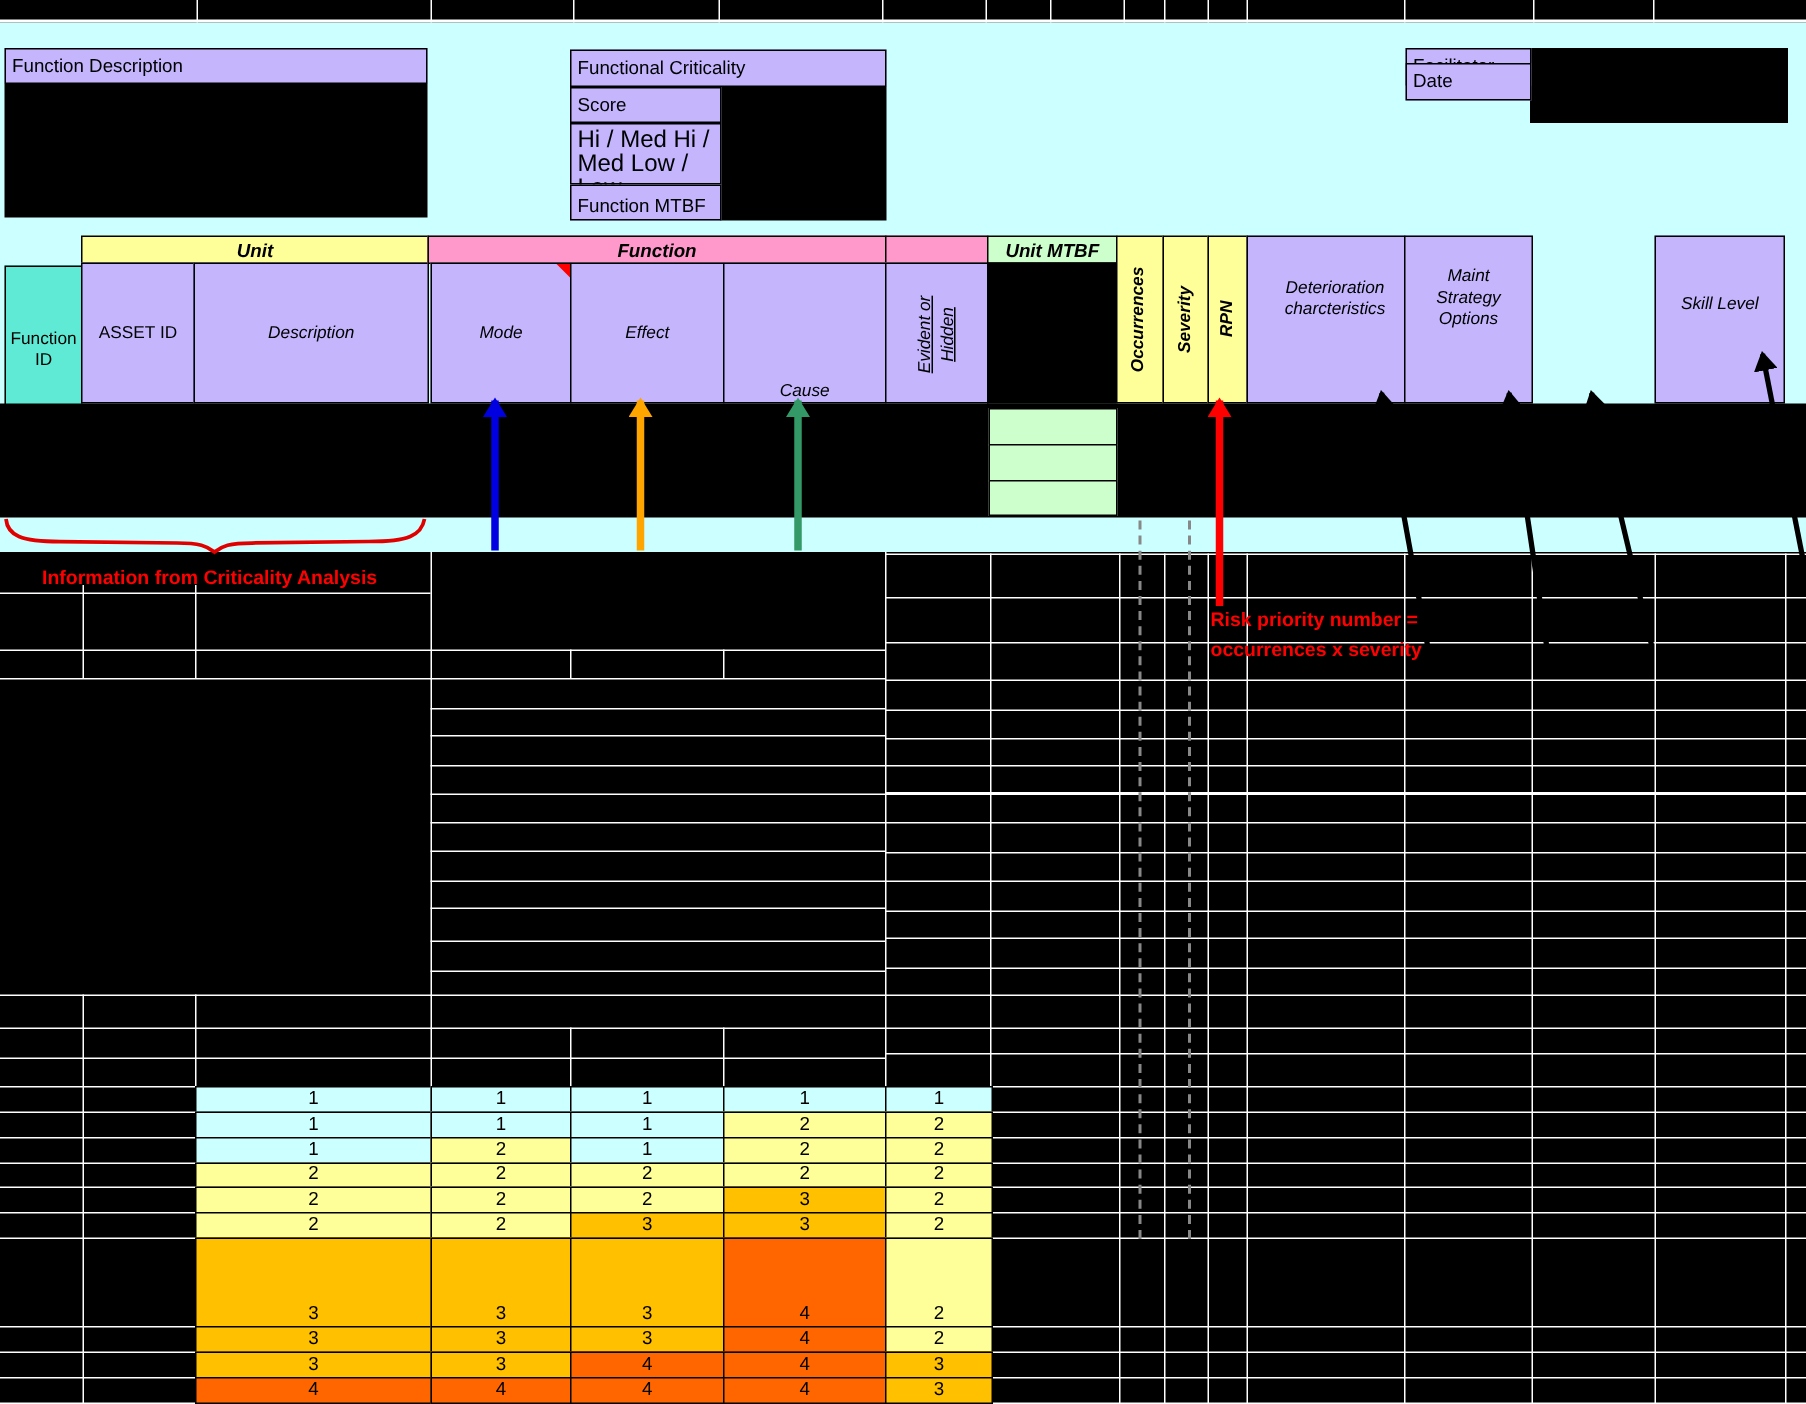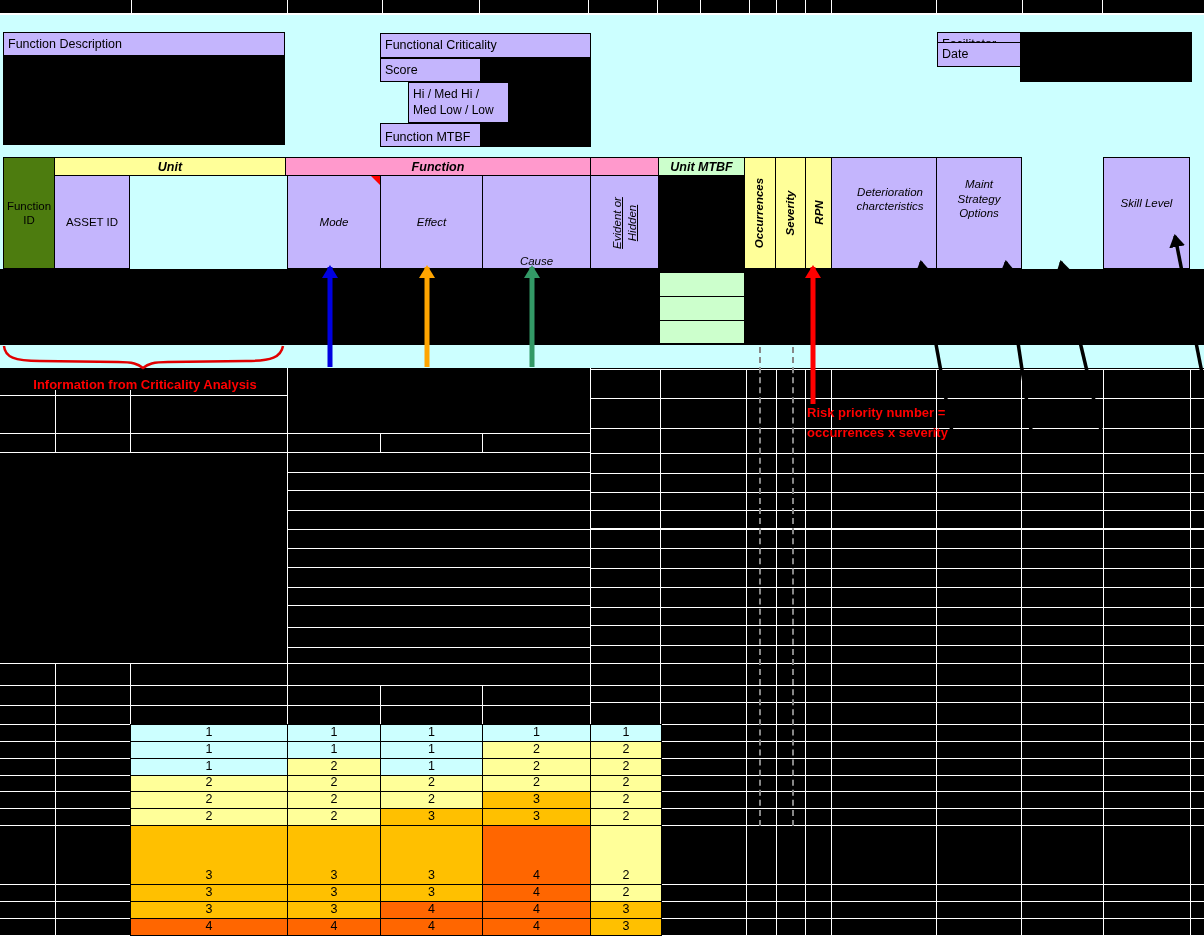--- a/index.html
+++ b/index.html
@@ -4,21 +4,21 @@
 <style>
   html,body{margin:0;padding:0;background:#000;}
   #sheet{position:relative;width:1204px;height:936px;background:#CCFFFF;overflow:hidden;
          font-family:"Liberation Sans",sans-serif;color:#000;}
   .abs{position:absolute;box-sizing:border-box;}
   .cell{border:1px solid #000;}
   .gray{background:#c4b5fd;}
   .black{background:#000;}
   .yellow{background:#FFFF99;}
   .pink{background:#FF99CC;}
-  .peach{background:#4d7c0f;}
+  .peach{background:#5eead4;margin-top:20px;}
   .green{background:#CCFFCC;}
   .lbl{font-size:12.5px;padding:3px 3px 0 4px;line-height:1.3;}
   .hdrtxt{display:flex;align-items:center;justify-content:center;text-align:center;
           font-size:11.5px;line-height:1.25;}
   .it{font-style:italic;}
   .bi{font-weight:bold;font-style:italic;}
   .grp{display:flex;align-items:center;justify-content:center;font-size:12.5px;}
   .rot{position:absolute;display:flex;align-items:center;justify-content:center;
        transform:rotate(-90deg);text-align:center;}
   .gridline{position:absolute;background:#FFF;}
@@ -49,39 +49,42 @@
       <div class="gridline" style="left: 1022px; top: 0px; width: 1px; height: 15px;"></div>
       <div class="gridline" style="left: 1102px; top: 0px; width: 1px; height: 15px;"></div>
     </div>
 
   <div class="abs cell gray lbl" style="left:3px;top:32px;width:282px;height:24px;"><span>Function Description</span></div>
   <div class="abs black" style="left:3px;top:56px;width:282px;height:89px;"></div>
 
   <div class="abs cell gray lbl" style="left:380px;top:33px;width:211px;height:25px;"><span>Functional Criticality</span></div>
   <div class="abs black" style="left:480px;top:58px;width:111px;height:89px;"></div>
   <div class="abs cell gray lbl" style="left:380px;top:58px;width:101px;height:24px;"><span>Score</span></div>
-  <div class="abs cell gray" style="left:380px;top:82px;width:101px;height:41px;font-size:12px;padding:3px 0 0 4px;line-height:16px;margin-left:28px;">
+  <div class="abs cell gray" style="left:380px;top:82px;width:101px;height:41px;font-size:16px;padding:3px 0 0 4px;line-height:16px;">
     <div>Hi / Med Hi /</div>
     <div>Med Low / Low</div>
   </div>
   <div class="abs cell gray lbl" style="left:380px;top:123px;width:101px;height:24px;padding-top:5px;"><span>Function MTBF</span></div>
 
   <div class="abs black" style="left:1020px;top:32px;width:172px;height:50px;"></div>
   <div class="abs cell gray lbl" style="left:937px;top:32px;width:84px;height:25px;"><span>Facilitator</span></div>
   <div class="abs cell gray lbl" style="left:937px;top:42px;width:84px;height:25px;"><span>Date</span></div>
 
   <div class="abs cell peach hdrtxt" style="left:3px;top:157px;width:52px;height:112px;">
       <span>Function ID</span>
     </div>
 
   <div class="abs cell yellow grp bi" style="left:54px;top:157px;width:232px;height:19px;">
       <span>Unit</span>
     </div>
   <div class="abs cell gray hdrtxt" style="left:54px;top:175px;width:76px;height:94px;">
       <span>ASSET ID</span>
+    </div>
+  <div class="abs cell gray hdrtxt it" style="left:129px;top:175px;width:157px;height:94px;">
+      <span>Description</span>
     </div>
 
   <div class="abs cell pink grp bi" style="left:285px;top:157px;width:306px;height:19px;">
       <span>Function</span>
     </div>
   <div class="abs cell pink" style="left:590px;top:157px;width:69px;height:19px;"></div>
 
   <div class="abs cell gray hdrtxt it" style="left:287px;top:175px;width:94px;height:94px;">
       <span>Mode</span>
     </div>
@@ -258,21 +261,21 @@
       <div class="mcell" style="left: 250px; top: 177px; width: 103px; height: 18px; background: rgb(255, 102, 0);">4</div>
       <div class="mcell" style="left: 352px; top: 177px; width: 109px; height: 18px; background: rgb(255, 102, 0);">4</div>
       <div class="mcell" style="left: 460px; top: 177px; width: 72px; height: 18px; background: rgb(255, 192, 0);">3</div>
       <div class="mcell" style="left: 0px; top: 194px; width: 158px; height: 18px; background: rgb(255, 102, 0);">4</div>
       <div class="mcell" style="left: 157px; top: 194px; width: 94px; height: 18px; background: rgb(255, 102, 0);">4</div>
       <div class="mcell" style="left: 250px; top: 194px; width: 103px; height: 18px; background: rgb(255, 102, 0);">4</div>
       <div class="mcell" style="left: 352px; top: 194px; width: 109px; height: 18px; background: rgb(255, 102, 0);">4</div>
       <div class="mcell" style="left: 460px; top: 194px; width: 72px; height: 18px; background: rgb(255, 192, 0);">3</div>
     </div>
 
-  <div class="rednote" style="left:28px;top:375px;width:234px;text-align:center;"><span>Information from Criticality Analysis</span></div>
+  <div class="rednote" style="left:28px;top:375px;width:234px;text-align:left;"><span>Information from Criticality Analysis</span></div>
   <div class="rednote" style="left:807px;top:403px;width:200px;">
     <div>Risk priority number =</div>
     <div>occurrences x severity</div>
   </div>
 
   <svg class="abs" style="left:0;top:0;" width="1204" height="936" viewBox="0 0 1204 936">
     <defs>
       <marker id="ah-blue" markerUnits="userSpaceOnUse" markerWidth="14" markerHeight="16" refX="11" refY="8" orient="auto">
         <path d="M0,0 L13,8 L0,16 Z" fill="#0000E0"></path>
         </marker>

